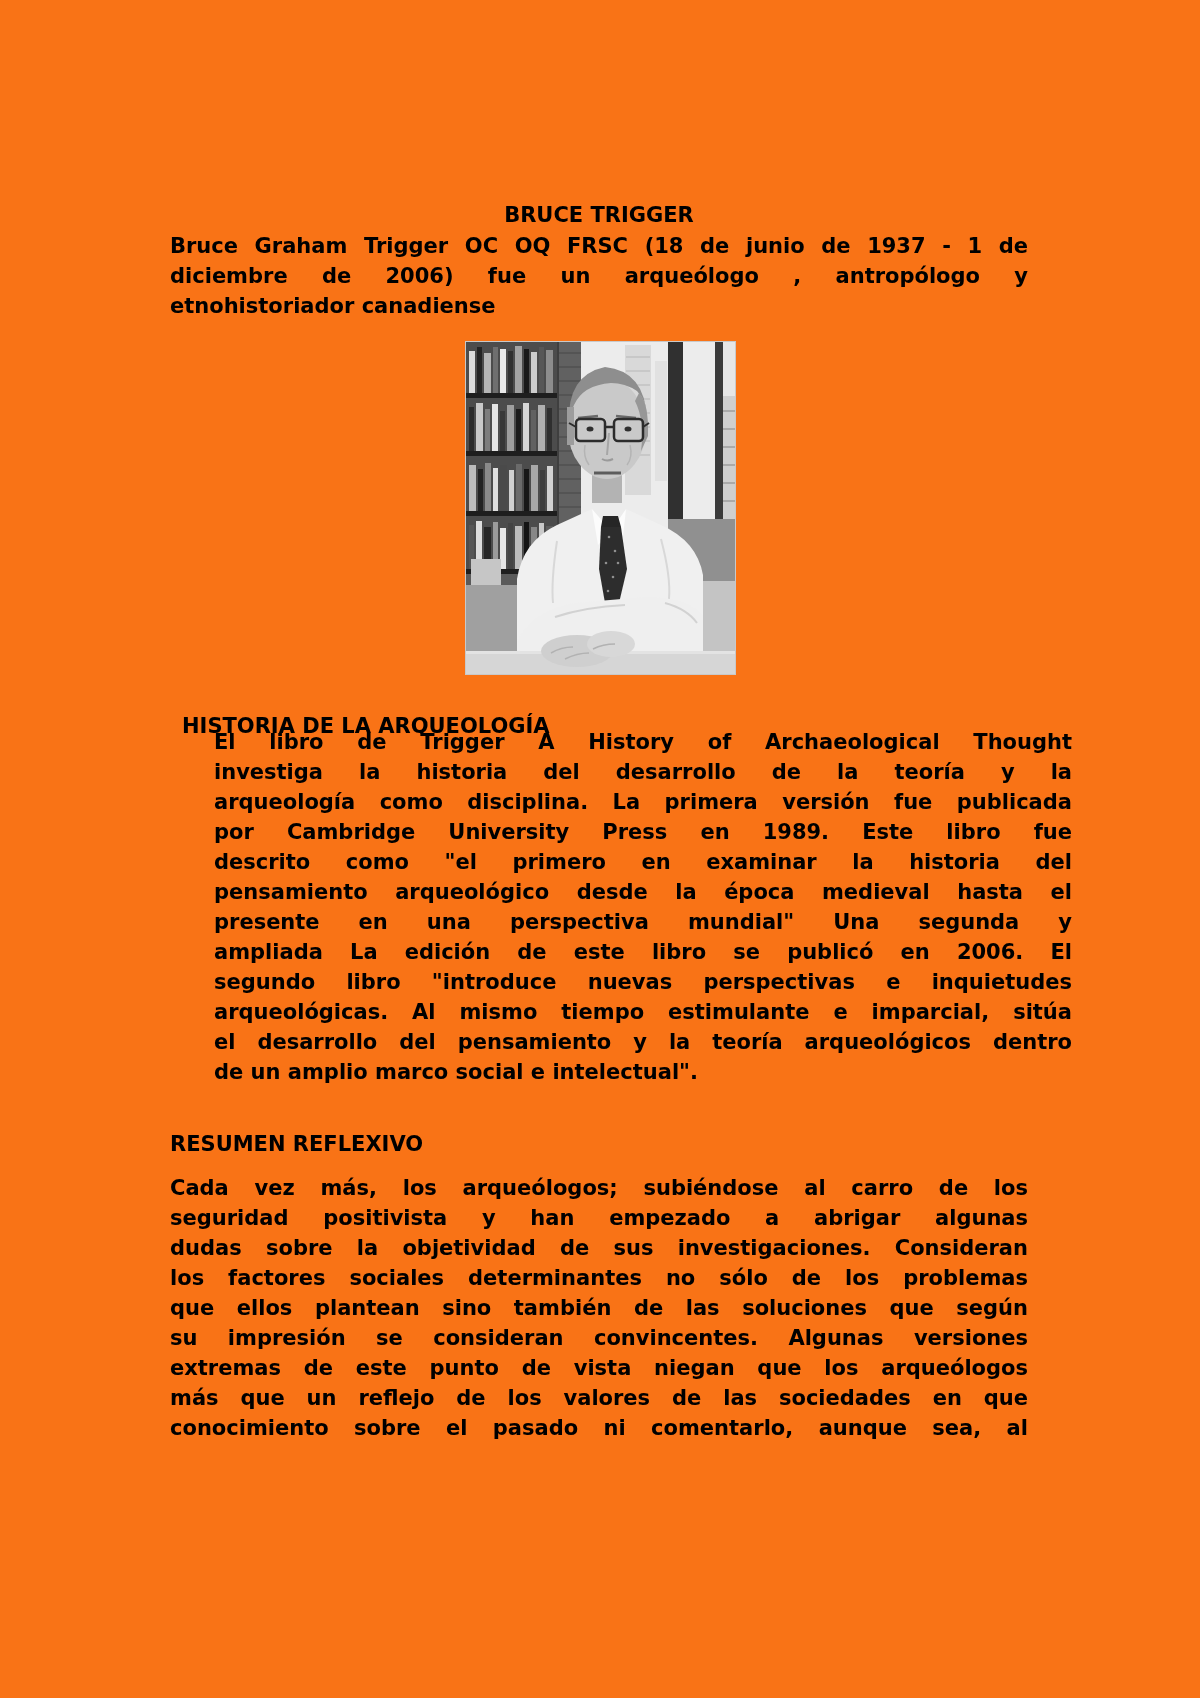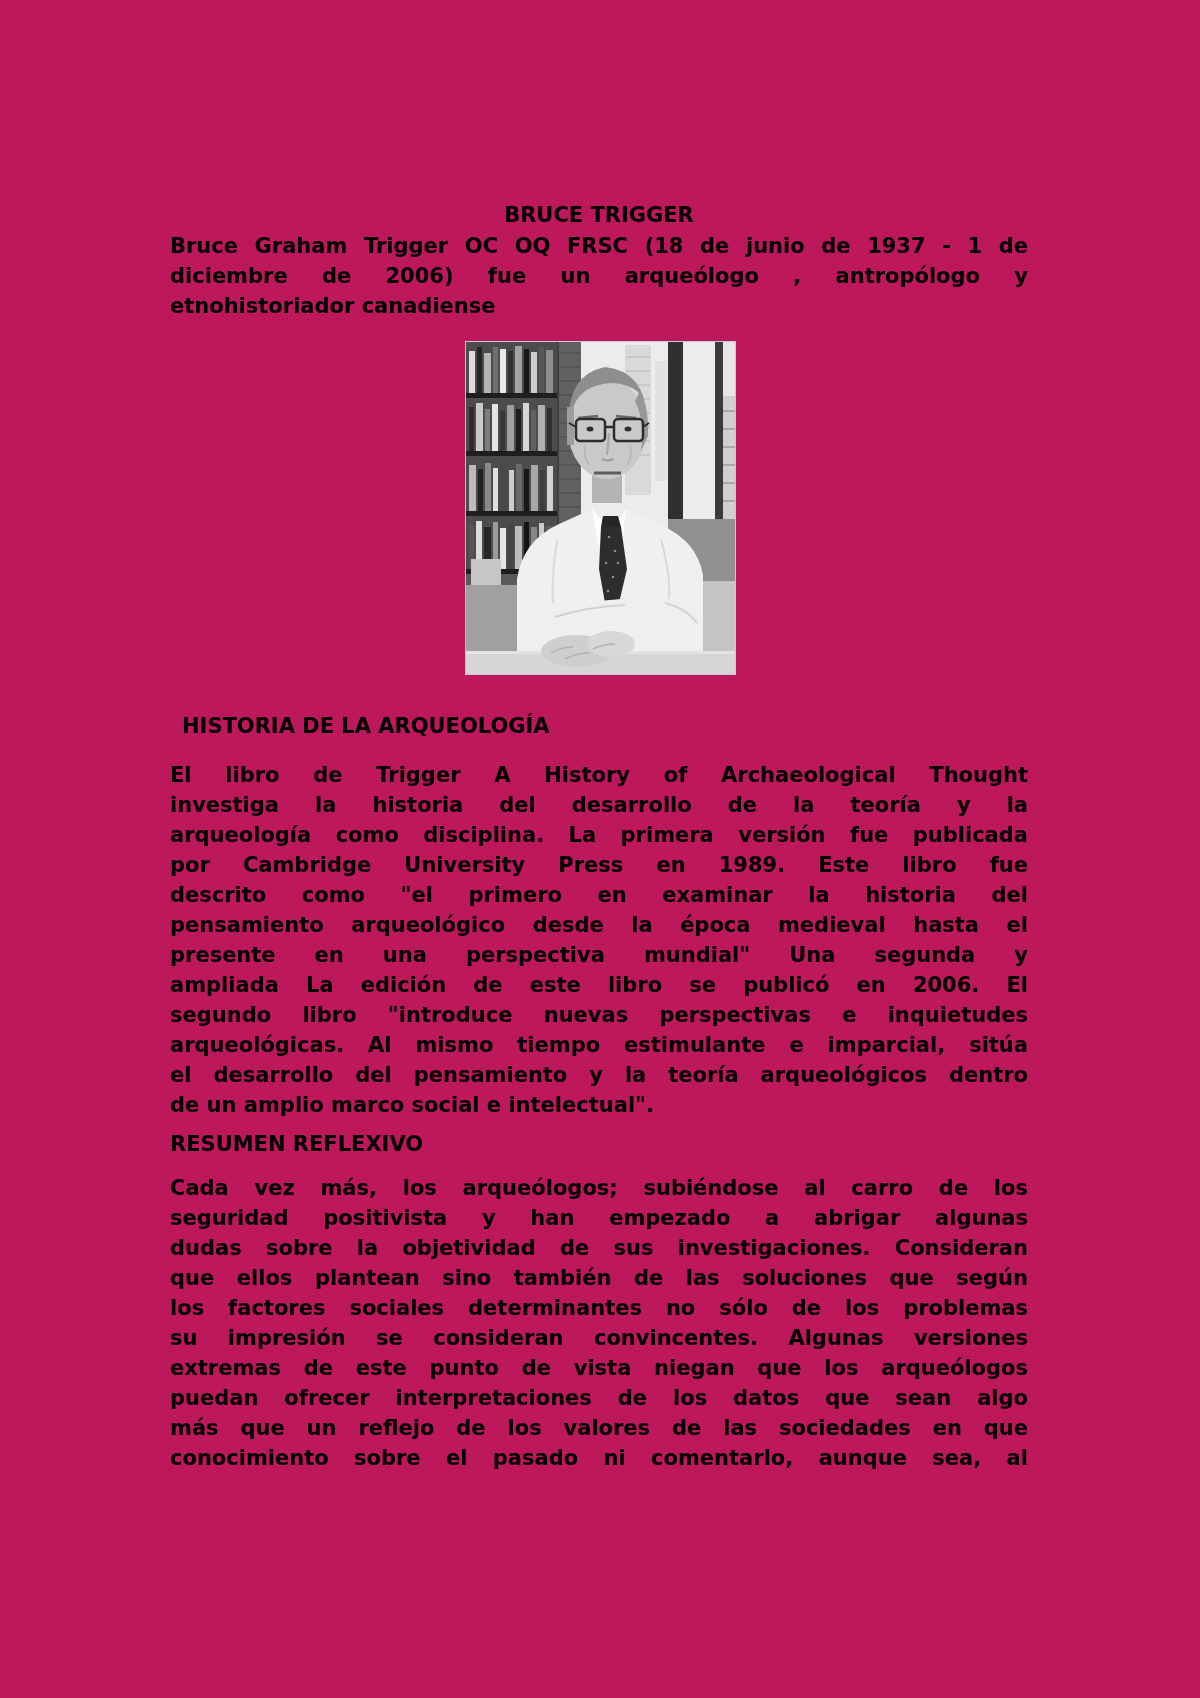--- a/index.html
+++ b/index.html
@@ -1,32 +1,32 @@
 <!DOCTYPE html>
 <html><head>
 <meta charset="utf-8">
 <style>
   html,body { margin:0; padding:0; background:#ffffff; }
   .page {
     position:relative; width:1200px; height:1698px;
-    background:#be185d; color:#000000; overflow:hidden;
+    background:#f97316; color:#000000; overflow:hidden;
     font-family:"DejaVu Sans","Liberation Sans",sans-serif;
     font-weight:700;
   }
   .textblock {
     position:absolute; left:170px; width:858px;
     font-size:21px; line-height:30px;
   }
   .jline { text-align:justify; text-align-last:justify; height:30px; }
   .jline.lastline { text-align:right; text-align-last:left; }
   #doc-title { top:186px; text-align:center; }
   #para-intro { top:231px; }
   #photo-wrap { position:absolute; left:465px; top:341px; width:271px; height:334px; }
   #heading-historia { top:694px; padding-left:12px; }
-  #para-historia { top:760px; }
+  #para-historia { top:727px;margin-left:44px; }
   #heading-resumen { top:1123px;margin-top:6px; }
   #para-resumen { top:1173px; }
 </style>
 </head>
 <body>
 
 <div class="page">
 
   <h1 class="textblock" id="doc-title">BRUCE TRIGGER</h1>
 
@@ -224,22 +224,21 @@
       <div class="jline">el desarrollo del pensamiento y la teoría arqueológicos dentro</div>
       <div class="jline lastline">de un amplio marco social e intelectual".</div>
     </div>
 
   <h2 class="textblock" id="heading-resumen">RESUMEN REFLEXIVO</h2>
 
   <div class="textblock" id="para-resumen">
       <div class="jline">Cada vez más, los arqueólogos; subiéndose al carro de los</div>
       <div class="jline">seguridad positivista y han empezado a abrigar algunas</div>
       <div class="jline">dudas sobre la objetividad de sus investigaciones. Consideran</div>
+      <div class="jline">los factores sociales determinantes no sólo de los problemas</div>
       <div class="jline">que ellos plantean sino también de las soluciones que según</div>
-      <div class="jline">los factores sociales determinantes no sólo de los problemas</div>
       <div class="jline">su impresión se consideran convincentes. Algunas versiones</div>
       <div class="jline">extremas de este punto de vista niegan que los arqueólogos</div>
-      <div class="jline">puedan ofrecer interpretaciones de los datos que sean algo</div>
       <div class="jline">más que un reflejo de los valores de las sociedades en que</div>
       <div class="jline">conocimiento sobre el pasado ni comentarlo, aunque sea, al</div>
     </div>
 
 </div>
 
 </body></html>

